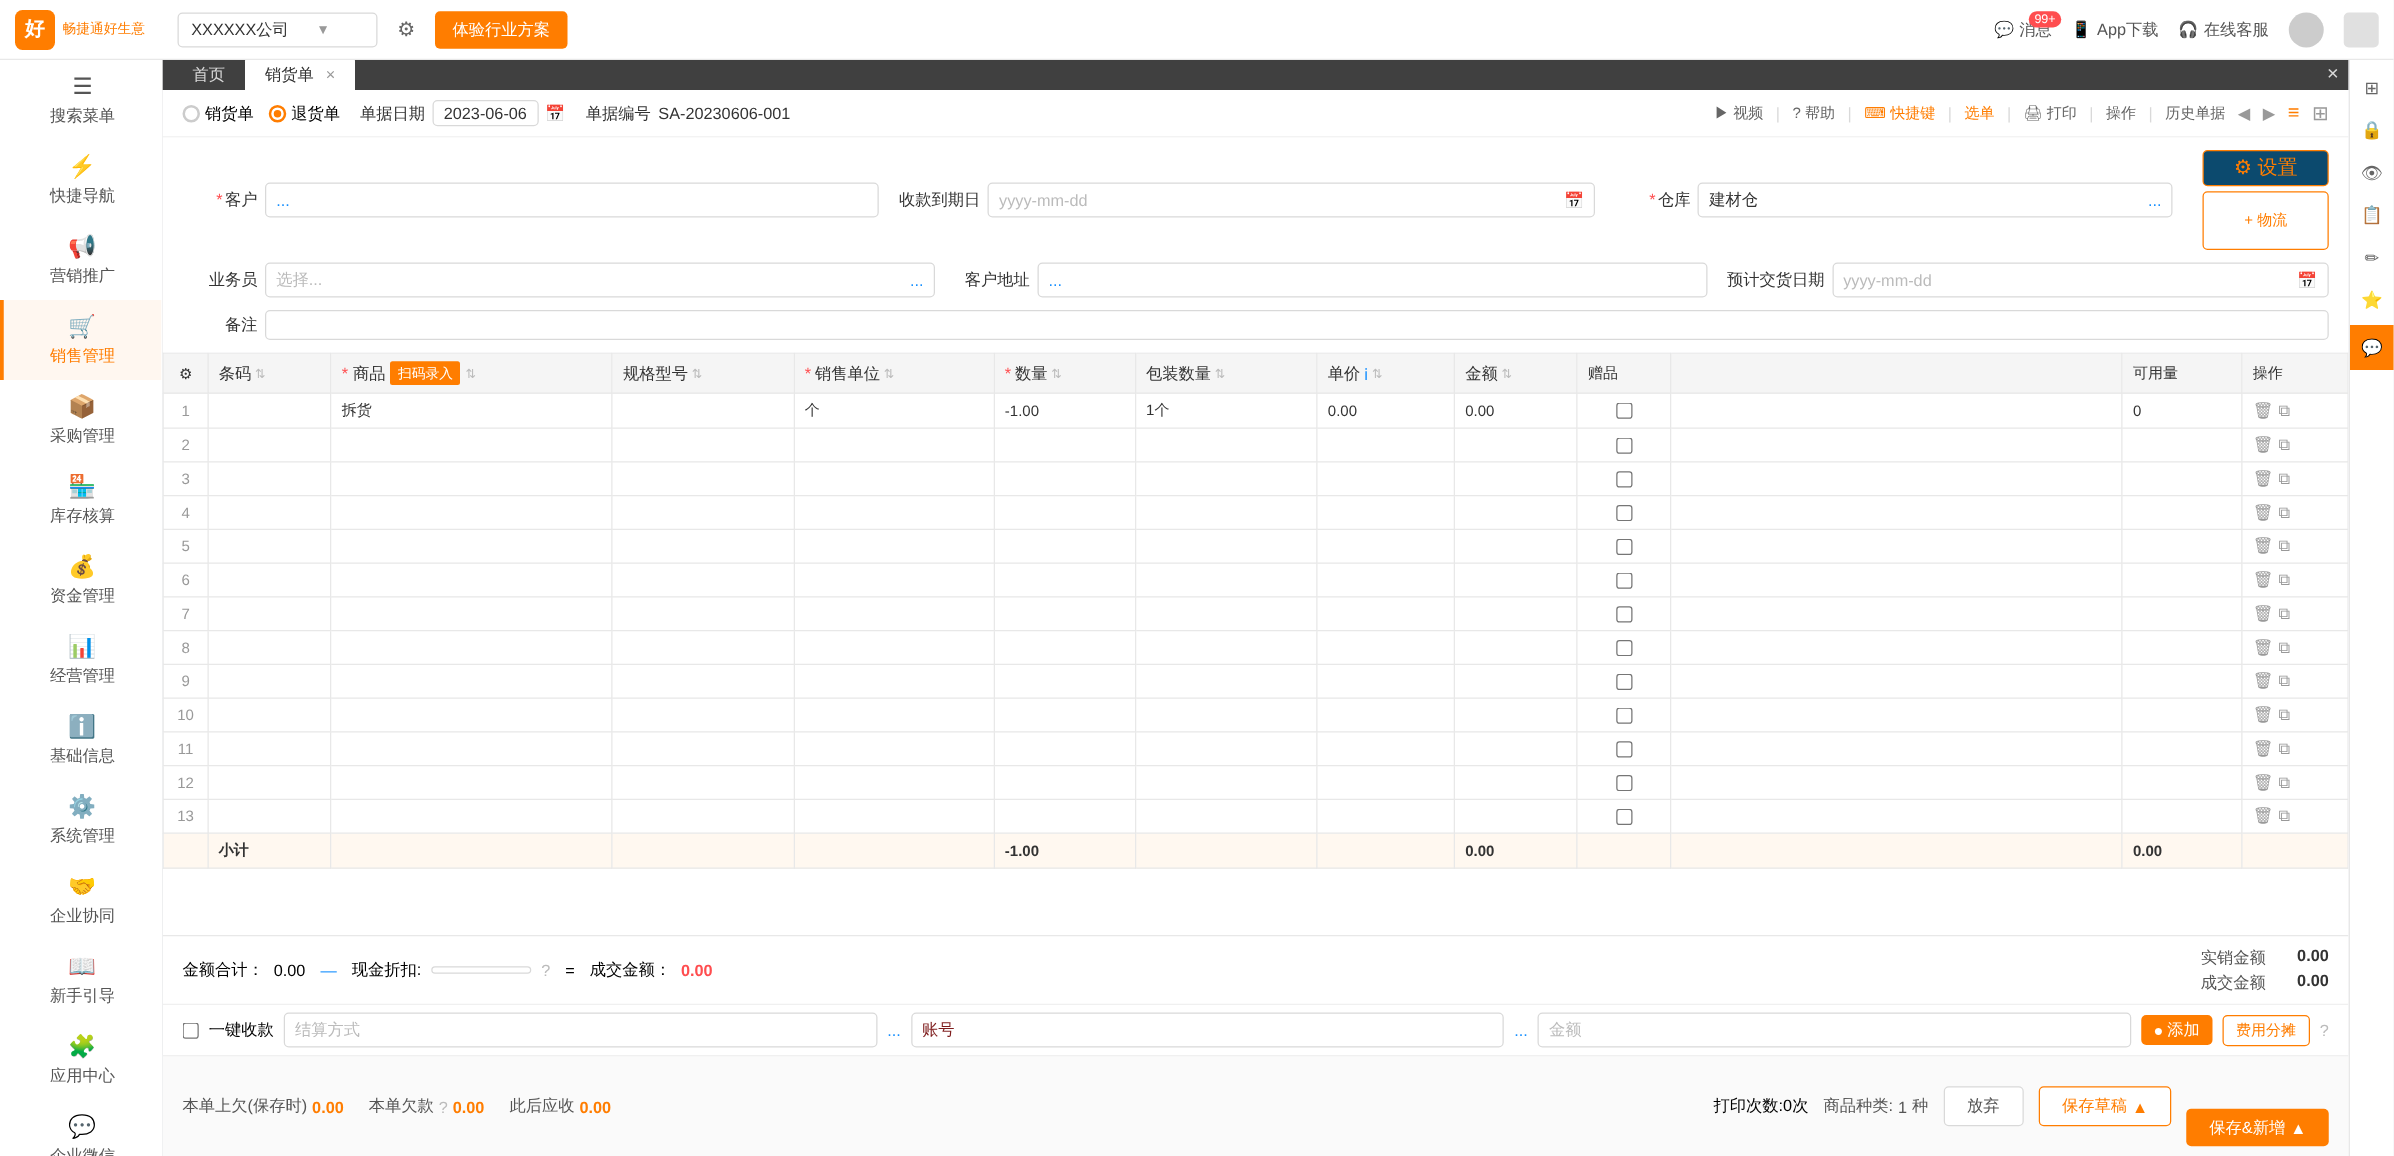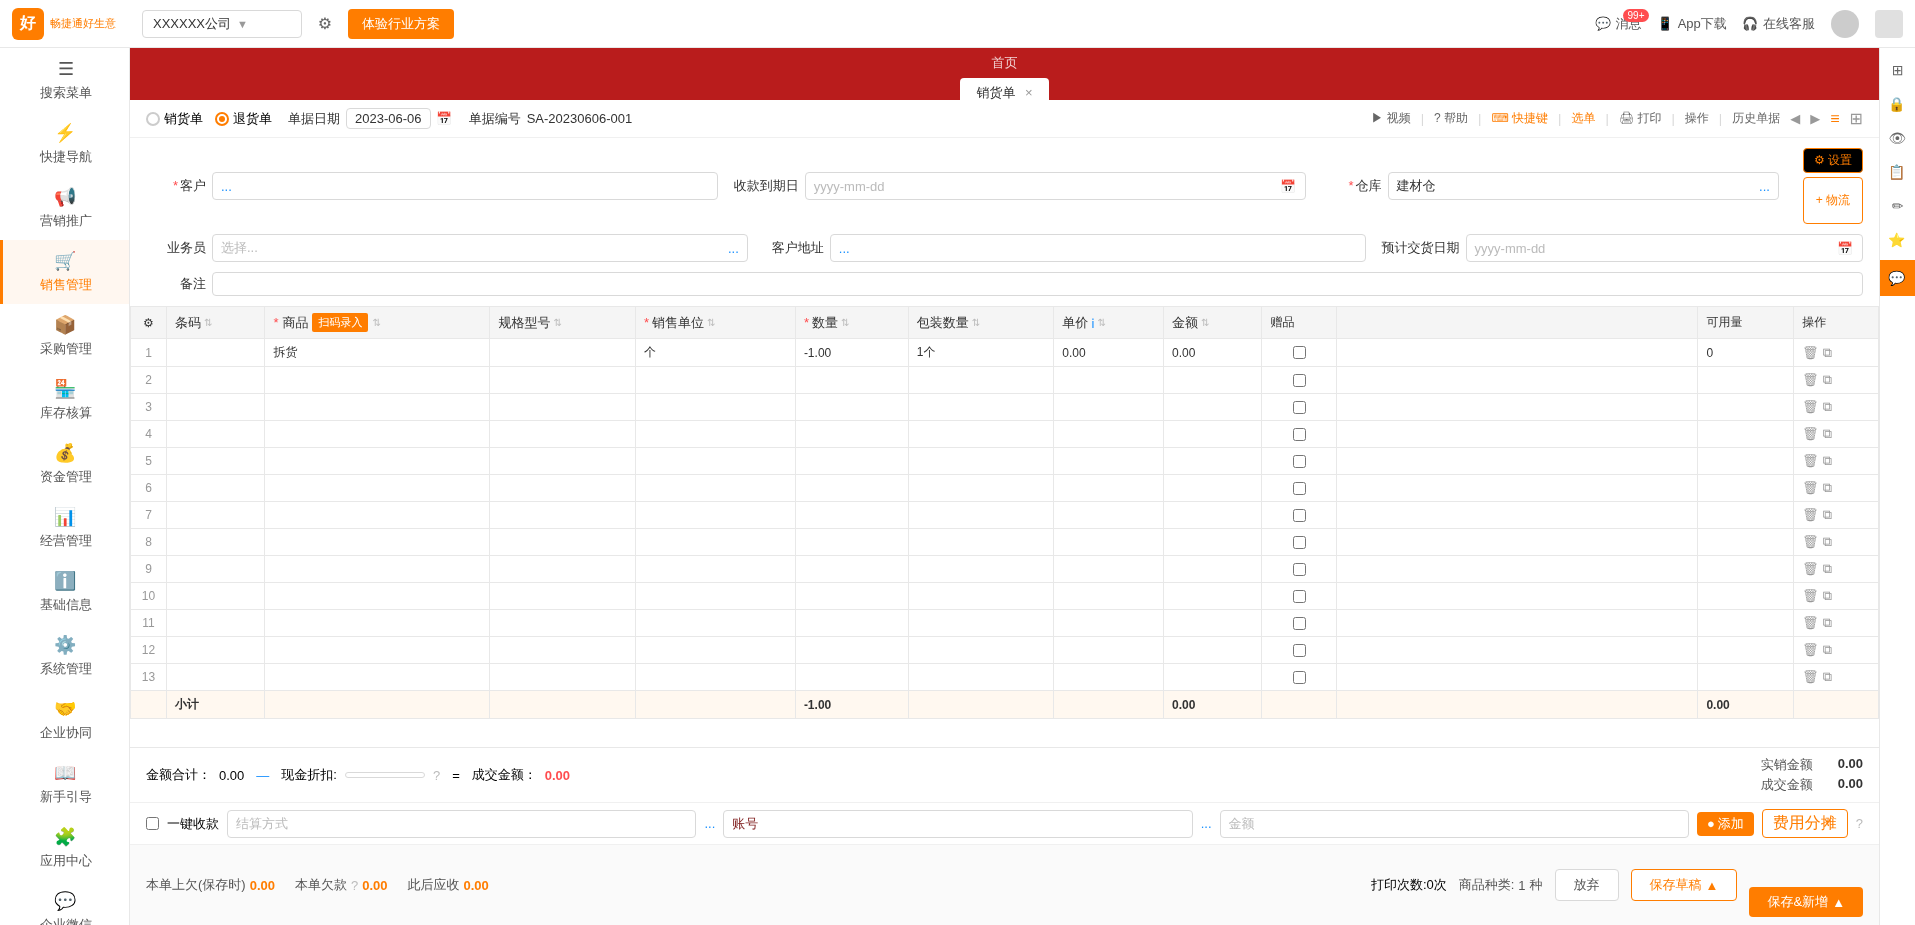--- a/index.html
+++ b/index.html
@@ -3,21 +3,21 @@
   <meta charset="utf-8">
   <style>
     * { box-sizing: border-box; margin: 0; padding: 0; font-family: 'Microsoft YaHei', Arial, sans-serif; font-size: 13px; }
     body { background: #f0f2f5; display: flex; flex-direction: column; height: 925px; overflow: hidden; }
 
     
     .top-bar { background: #fff; height: 48px; display: flex; align-items: center; padding: 0 12px; border-bottom: 1px solid #e8e8e8; flex-shrink: 0; }
     .logo-area { display: flex; align-items: center; gap: 6px; width: 130px; }
     .logo-icon { width: 32px; height: 32px; background: #ff7d00; border-radius: 6px; display: flex; align-items: center; justify-content: center; color: #fff; font-size: 16px; font-weight: bold; flex-shrink: 0; }
     .logo-text { color: #ff7d00; font-size: 11px; line-height: 1.3; }
-    .company-selector { display: flex; align-items: center; gap: 6px; border: 1px solid #d9d9d9; border-radius: 4px; padding: 4px 10px; cursor: pointer; min-width: 160px; color: #333; }
+    .company-selector { display: flex; align-items: center; gap: 22px; border: 1px solid #d9d9d9; border-radius: 4px; padding: 4px 10px; cursor: pointer; min-width: 160px; color: #333; }
     .company-selector .arrow { color: #999; font-size: 11px; }
     .settings-btn { width: 30px; height: 30px; display: flex; align-items: center; justify-content: center; cursor: pointer; color: #666; font-size: 16px; margin-left: 8px; }
     .trial-btn { background: #ff7d00; color: #fff; border: none; border-radius: 4px; padding: 6px 14px; cursor: pointer; font-size: 13px; margin-left: 8px; }
     .top-right { margin-left: auto; display: flex; align-items: center; gap: 16px; }
     .top-right-item { display: flex; align-items: center; gap: 4px; cursor: pointer; color: #555; font-size: 13px; position: relative; }
     .badge { background: #ff4d4f; color: #fff; border-radius: 10px; padding: 1px 5px; font-size: 10px; position: absolute; top: -6px; right: -8px; }
     .avatar { width: 28px; height: 28px; border-radius: 50%; background: #ccc; }
 
     
     .main-layout { display: flex; flex: 1; overflow: hidden; }
@@ -25,21 +25,21 @@
     
     .sidebar { width: 130px; background: #fff; border-right: 1px solid #e8e8e8; display: flex; flex-direction: column; flex-shrink: 0; overflow-y: auto; }
     .sidebar-item { display: flex; flex-direction: column; align-items: center; padding: 10px 6px; cursor: pointer; color: #555; gap: 4px; font-size: 12px; border-left: 3px solid transparent; }
     .sidebar-item.active { background: #fff7f0; color: #ff7d00; border-left-color: #ff7d00; }
     .sidebar-icon { font-size: 18px; }
 
     
     .content-area { flex: 1; display: flex; flex-direction: column; overflow: hidden; }
 
     
-    .tab-bar { background: #b91c1c; display: flex; align-items: center; height: 52px; padding: 0 8px; flex-shrink: 0; flex-direction: column; }
+    .tab-bar { background: #404040; display: flex; align-items: center; height: 24px; padding: 0 8px; flex-shrink: 0; }
     .tab-item { padding: 6px 16px; cursor: pointer; color: rgba(255,255,255,0.8); font-size: 13px; border-radius: 4px 4px 0 0; }
     .tab-item.active { background: #fff; color: #333; border-radius: 4px 4px 0 0; }
     .tab-close { margin-left: 6px; color: #999; cursor: pointer; }
     .tab-close-right { margin-left: auto; color: rgba(255,255,255,0.8); cursor: pointer; font-size: 16px; }
     
     
     .sub-header { display: flex; align-items: center; gap: 16px; padding: 8px 16px; background: #fff; border-bottom: 1px solid #f0f0f0; flex-shrink: 0; }
     .radio-group { display: flex; align-items: center; gap: 12px; }
     .radio-item { display: flex; align-items: center; gap: 4px; cursor: pointer; }
     .radio-dot { width: 14px; height: 14px; border-radius: 50%; border: 2px solid #ccc; display: flex; align-items: center; justify-content: center; }
@@ -54,21 +54,21 @@
 
     
     .form-fields { padding: 10px 16px; background: #fff; flex-shrink: 0; }
     .form-row { display: flex; align-items: center; margin-bottom: 10px; gap: 16px; }
     .form-field { display: flex; align-items: center; gap: 6px; flex: 1; }
     .form-label { color: #333; white-space: nowrap; min-width: 60px; text-align: right; }
     .form-label.required::before { content: '*'; color: #ff4d4f; margin-right: 2px; }
     .form-input { flex: 1; border: 1px solid #d9d9d9; border-radius: 4px; padding: 4px 8px; color: #333; min-height: 28px; cursor: text; display: flex; align-items: center; }
     .form-input .dots { color: #1890ff; }
     .form-input-date { flex: 1; border: 1px solid #d9d9d9; border-radius: 4px; padding: 4px 8px; color: #bbb; display: flex; align-items: center; justify-content: space-between; min-height: 28px; }
-    .settings-action { background: #000000; border: 1px solid #ff7d00; color: #ff7d00; border-radius: 4px; padding: 3px 10px; cursor: pointer; font-size: 12px; }
+    .settings-action { background: #0c4a6e; border: 1px solid #ff7d00; color: #ff7d00; border-radius: 4px; padding: 3px 24px; cursor: pointer; font-size: 16px; }
     .logistics-action { background: #fff; border: 1px solid #ff7d00; color: #ff7d00; border-radius: 4px; padding: 14px 10px; cursor: pointer; font-size: 12px; }
     .remark-row { display: flex; align-items: center; gap: 6px; }
 
     
     .table-container { flex: 1; overflow: auto; background: #fff; }
     .data-table { width: 100%; border-collapse: collapse; }
     .data-table th { background: #f5f5f5; border: 1px solid #e8e8e8; padding: 6px 8px; text-align: left; white-space: nowrap; color: #333; font-weight: normal; font-size: 12px; }
     .data-table td { border: 1px solid #e8e8e8; padding: 5px 8px; color: #333; font-size: 12px; }
     .data-table .row-num { color: #999; text-align: center; width: 30px; }
     .data-table .col-settings { text-align: center; width: 36px; }
@@ -99,21 +99,21 @@
     .equals { margin: 0 4px; }
     .discount-input { border: 1px solid #d9d9d9; border-radius: 4px; padding: 2px 8px; width: 80px; color: #333; display: inline-block; }
     .result-amount { color: #ff4d4f; font-weight: bold; }
 
     
     .right-sidebar { width: 36px; background: #fff; border-left: 1px solid #e8e8e8; display: flex; flex-direction: column; align-items: center; padding: 8px 0; gap: 6px; flex-shrink: 0; }
     .rs-icon { width: 28px; height: 28px; display: flex; align-items: center; justify-content: center; cursor: pointer; color: #666; font-size: 14px; border-radius: 4px; }
     .rs-icon.orange { background: #ff7d00; color: #fff; border-radius: 0; width: 36px; height: 36px; }
 
     .payment-btn { background: #ff7d00; color: #fff; border: none; border-radius: 4px; padding: 3px 10px; cursor: pointer; font-size: 12px; display: flex; align-items: center; gap: 3px; }
-    .expense-btn { border: 1px solid #ff7d00; color: #ff7d00; background: #fff; border-radius: 4px; padding: 3px 10px; cursor: pointer; font-size: 16px; }
+    .expense-btn { border: 1px solid #ff7d00; color: #ff7d00; background: #fff; border-radius: 4px; padding: 3px 10px; cursor: pointer; font-size: 12px; }
     .product-count { display: flex; align-items: center; gap: 4px; color: #555; }
   </style>
 </head>
 <body>
 
 <div class="top-bar">
   <div class="logo-area">
     <div class="logo-icon">好</div>
     <div class="logo-text">畅捷通好生意</div>
   </div>

